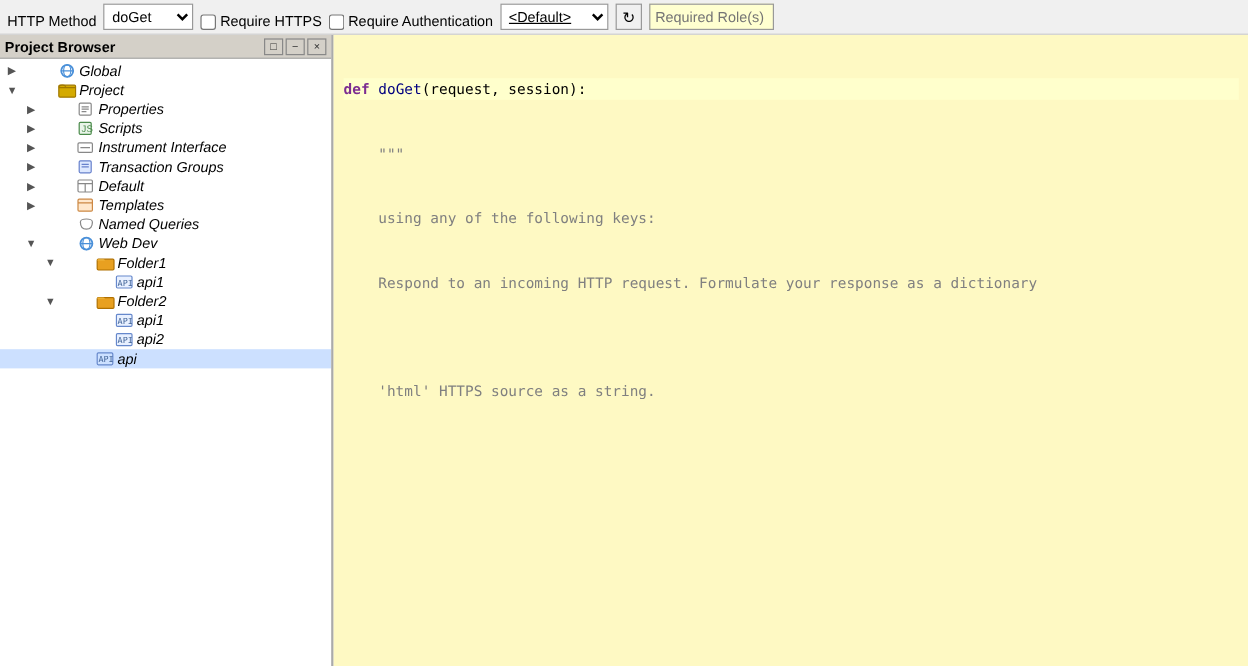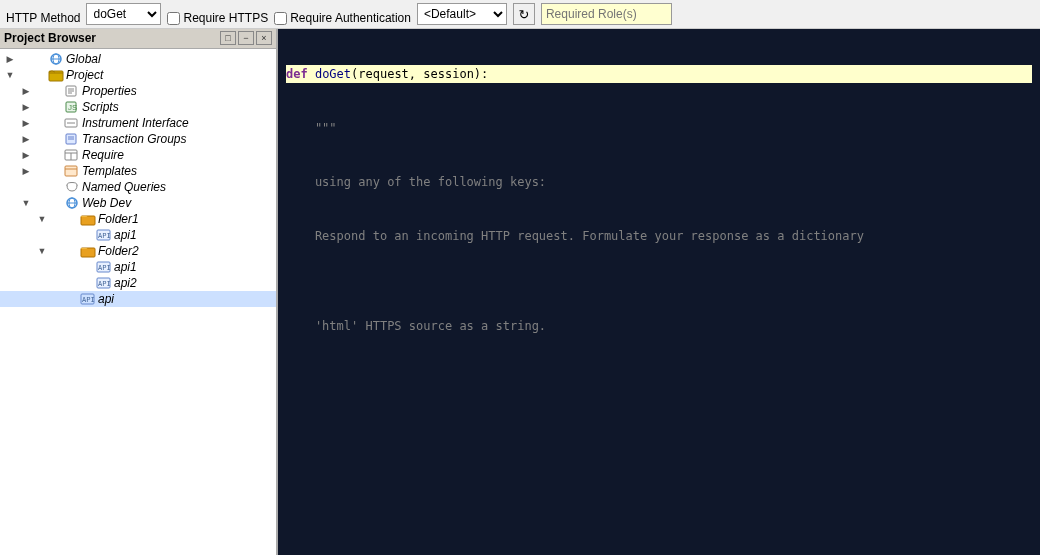--- a/index.html
+++ b/index.html
@@ -42,41 +42,42 @@
     }
     .toolbar-checkbox-group input[type=checkbox] {
       margin: 0;
     }
     .toolbar-roles-input {
       font-size: 12px;
       padding: 1px 4px;
       border: 1px solid #999;
       background: #ffffd0;
       height: 22px;
-      width: 131px;
+      width: 104px;
       color: #999;
     }
     .refresh-btn {
       background: #f0f0f0;
       border: 1px solid #999;
       cursor: pointer;
       width: 22px;
       height: 22px;
       display: flex;
       align-items: center;
       justify-content: center;
       font-size: 13px;
     }
     .roles-select {
       font-size: 12px;
       padding: 1px 2px;
       border: 1px solid #999;
       background: white;
       height: 22px;
       width: 90px;
+      text-decoration: underline;
     }
 
     
     .main {
       display: flex;
       flex: 1;
       overflow: hidden;
     }
 
     
@@ -87,20 +88,21 @@
       border-right: 2px solid #aaa;
       display: flex;
       flex-direction: column;
       overflow: hidden;
     }
     .sidebar-header {
       background: #d4d0c8;
       border-bottom: 1px solid #aaa;
       padding: 2px 4px;
       display: flex;
+      align-items: center;
       justify-content: space-between;
       min-height: 20px;
     }
     .sidebar-header-title {
       font-size: 12px;
       font-weight: bold;
       color: #000;
     }
     .sidebar-header-icons {
       display: flex;
@@ -159,21 +161,21 @@
       color: #000;
       font-style: italic;
     }
 
     
     .editor-panel {
       flex: 1;
       display: flex;
       flex-direction: column;
       overflow: hidden;
-      background: #0f172a;
+      background: #fef9c3;
     }
     .code-area {
       flex: 1;
       overflow: auto;
       display: flex;
     }
     .code-content {
       flex: 1;
       padding: 0 8px;
       font-family: monospace;
@@ -308,21 +310,21 @@
       <div class="tree-item">
         <span class="tree-indent" style="width:20px"></span>
         <span class="tree-expand">▶</span>
         <span class="tree-icon">
           <svg width="16" height="14" viewBox="0 0 16 14">
               <rect x="1" y="2" width="12" height="10" rx="1" fill="white" stroke="#888" stroke-width="1"></rect>
               <line x1="1" y1="5" x2="13" y2="5" stroke="#888"></line>
               <line x1="7" y1="5" x2="7" y2="12" stroke="#888"></line>
             </svg>
         </span>
-        <span class="tree-label">Require</span>
+        <span class="tree-label">Default</span>
       </div>
 
       <div class="tree-item">
         <span class="tree-indent" style="width:20px"></span>
         <span class="tree-expand">▶</span>
         <span class="tree-icon">
           <svg width="16" height="14" viewBox="0 0 16 14">
               <rect x="1" y="2" width="12" height="10" rx="1" fill="#ffe8cc" stroke="#cc8844" stroke-width="1"></rect>
               <line x1="1" y1="5" x2="13" y2="5" stroke="#cc8844"></line>
             </svg>

